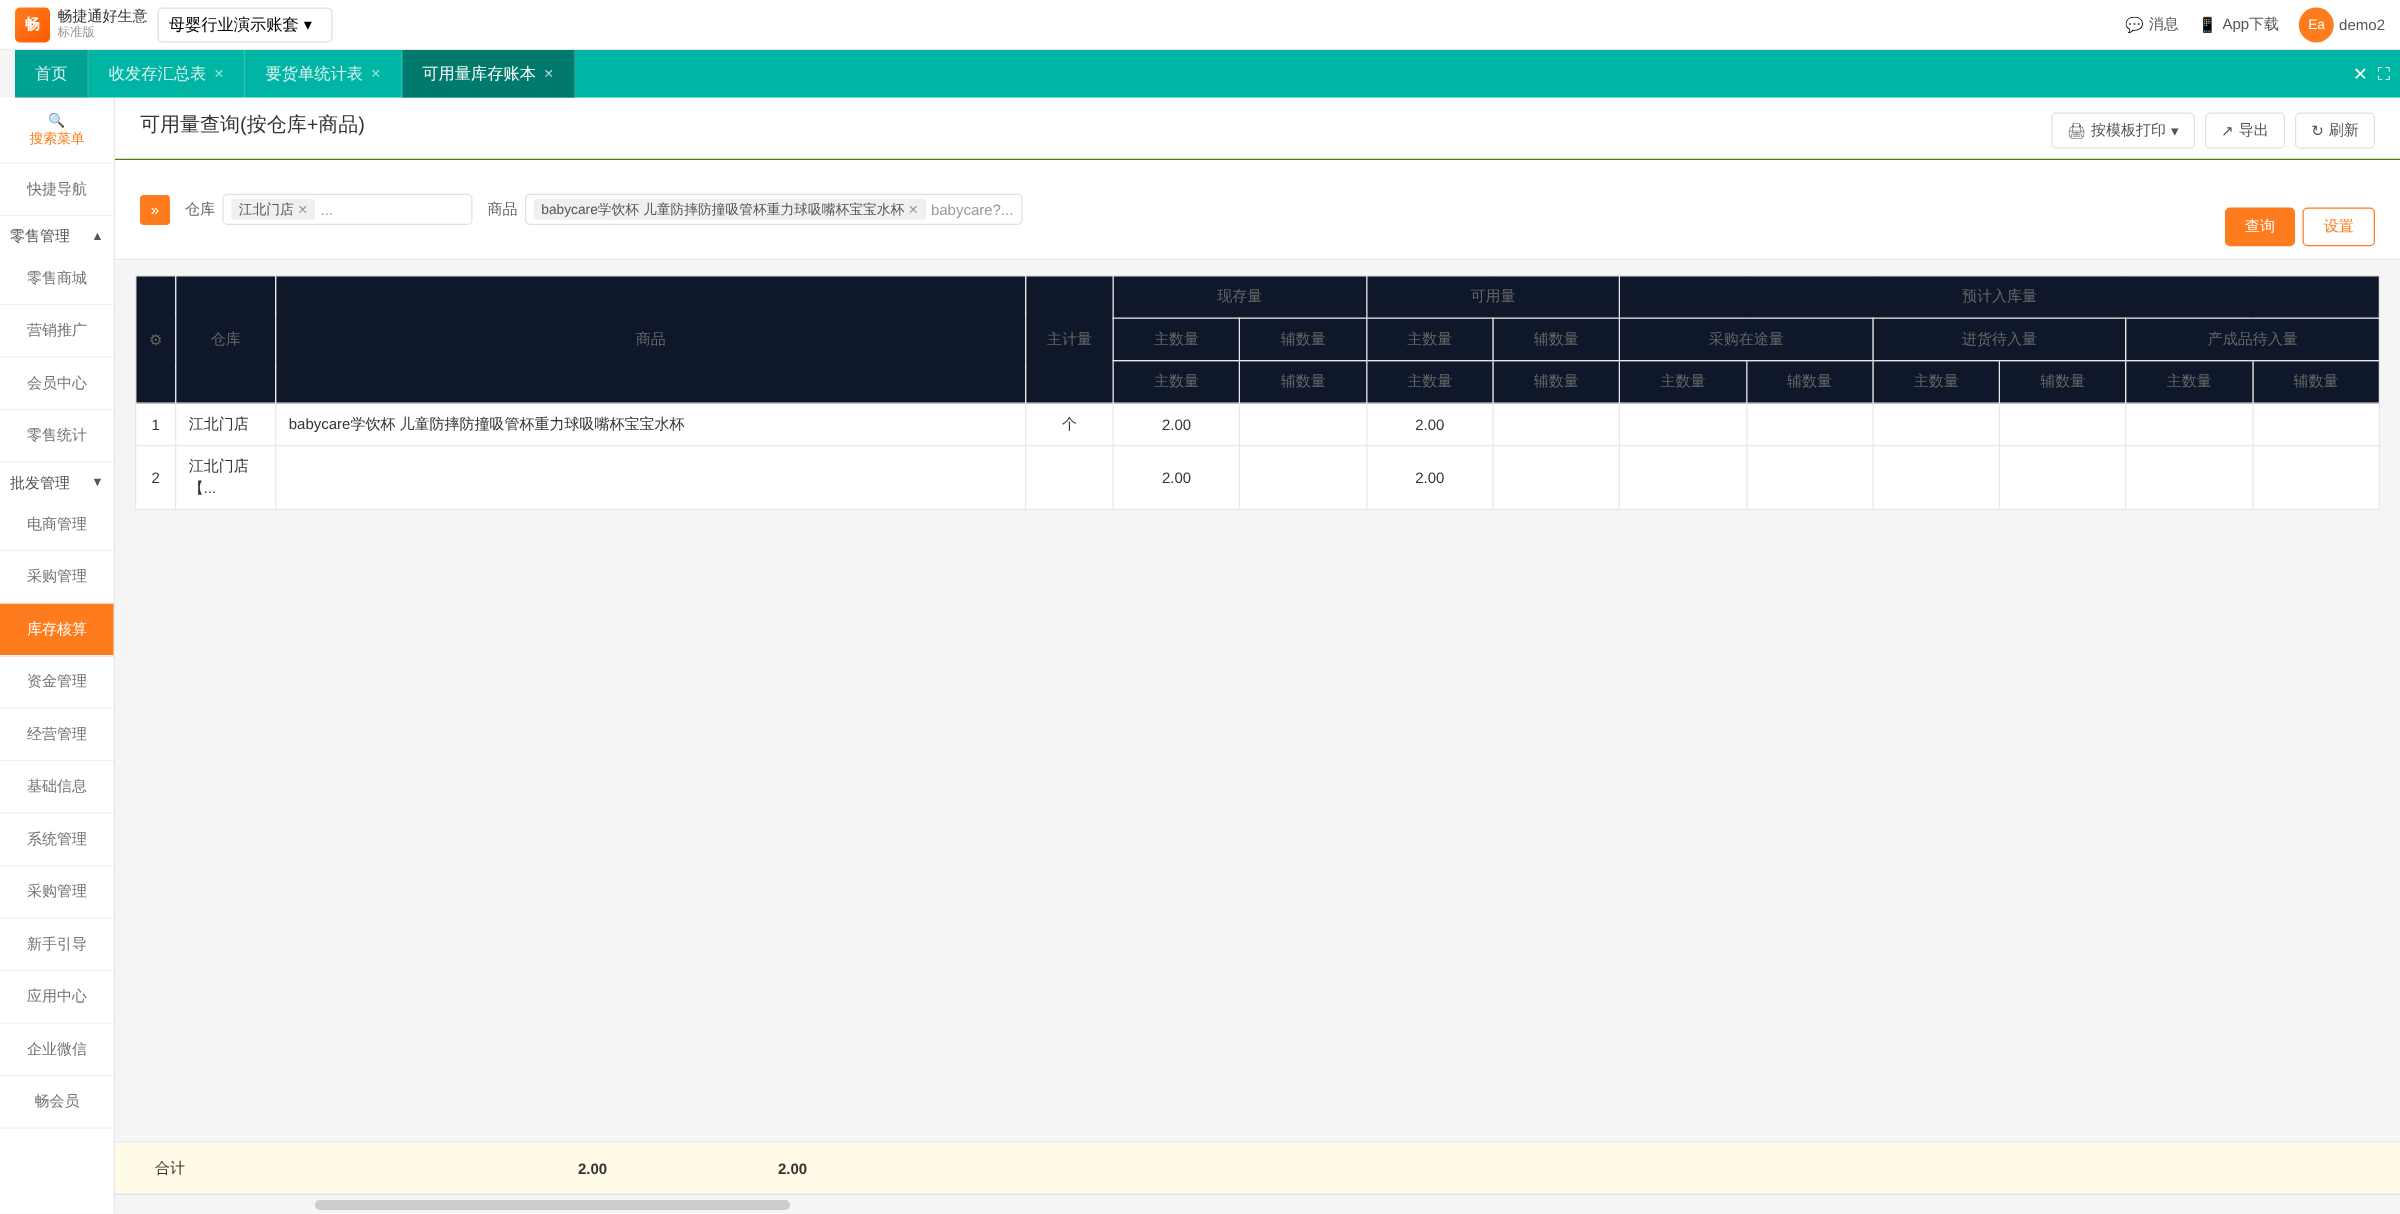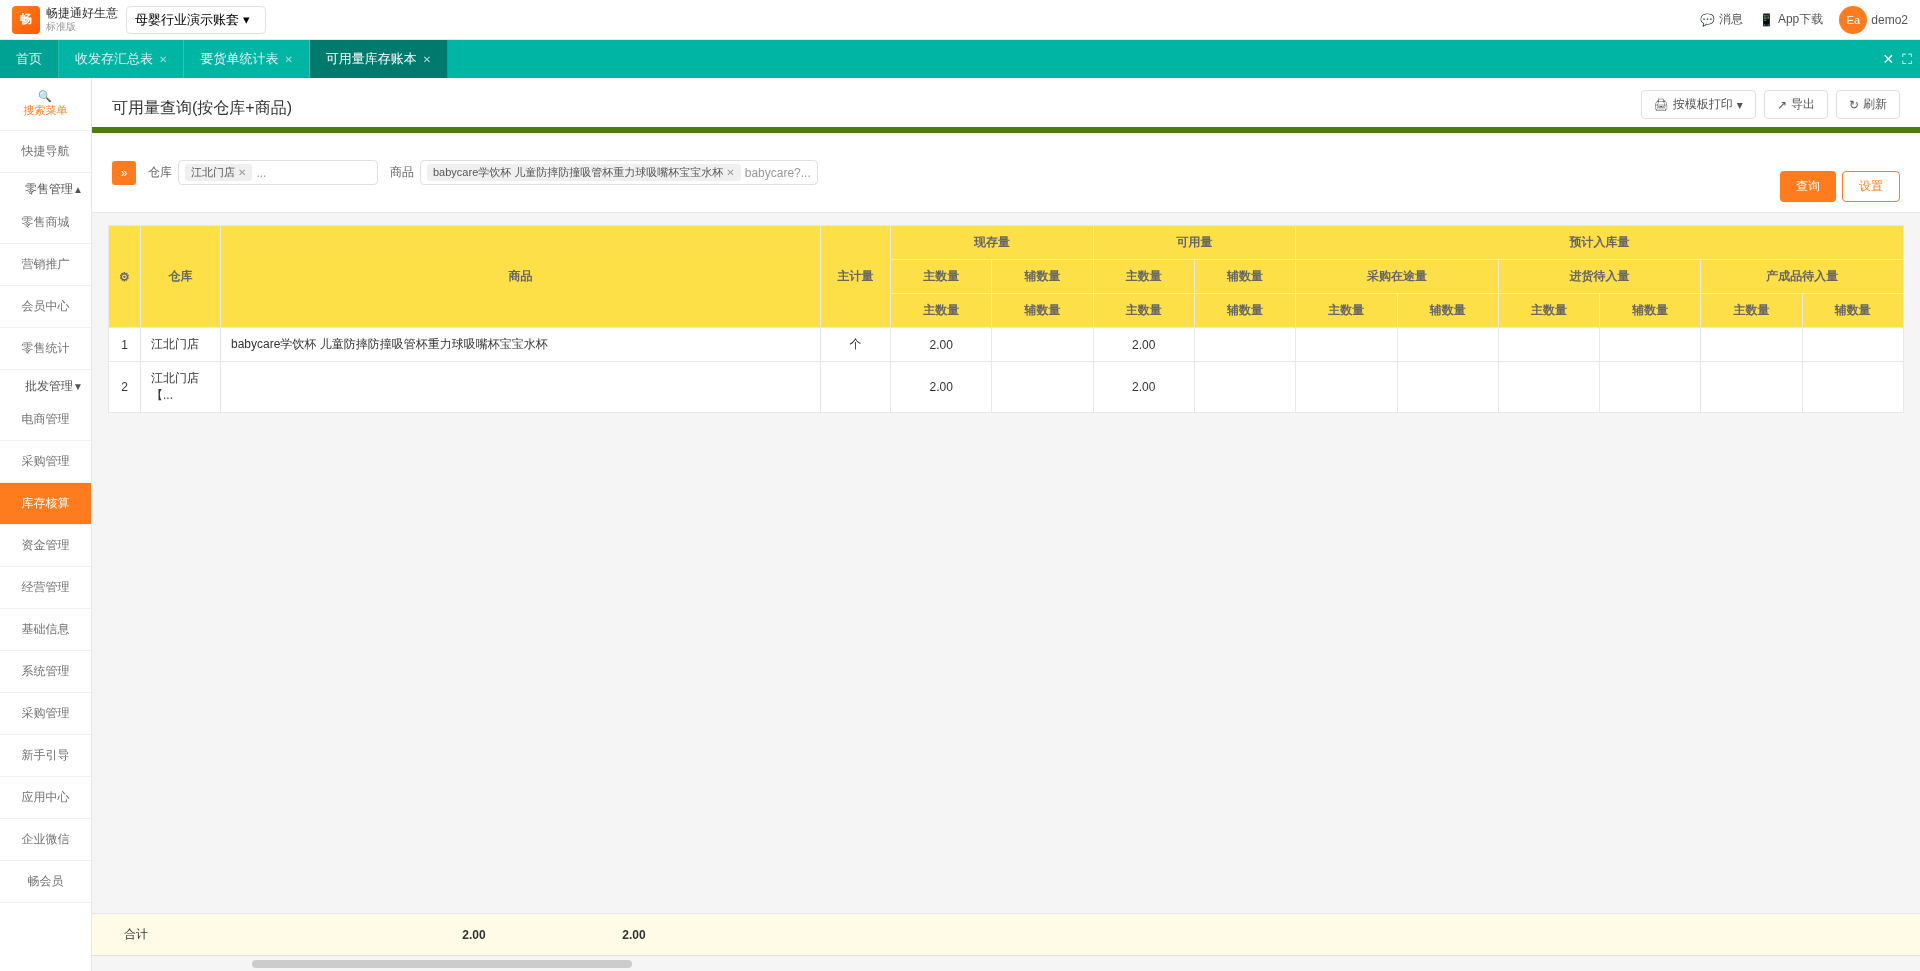--- a/index.html
+++ b/index.html
@@ -84,20 +84,21 @@
     }
 
     
     .nav-tabs {
       height: 38px;
       background: #00b5a4;
       display: flex;
       align-items: stretch;
       flex-shrink: 0;
       position: relative;
+      margin-left: 12px;
     }
     .nav-tab {
       display: flex;
       align-items: center;
       padding: 0 16px;
       cursor: pointer;
       color: rgba(255,255,255,0.85);
       font-size: 13px;
       gap: 6px;
       border-right: 1px solid rgba(255,255,255,0.2);
@@ -157,42 +158,42 @@
     .sidebar-item.search {
       color: #ff7c1e;
       font-size: 11px;
     }
     .sidebar-section {
       padding: 8px 8px 4px;
       color: #555;
       font-size: 12px;
       display: flex;
       align-items: center;
-      justify-content: flex-end;
+      justify-content: space-between;
       cursor: pointer;
     }
     .sidebar-section .arrow { font-size: 10px; }
 
     
     .content-area {
       flex: 1;
       display: flex;
       flex-direction: column;
       overflow: hidden;
       background: #f5f5f5;
     }
 
     
     .page-header {
       background: #fff;
       padding: 12px 20px 8px;
       display: flex;
-      align-items: flex-end;
+      align-items: flex-start;
       justify-content: space-between;
-      border-bottom: 6px solid #4d7c0f;
+      border-bottom: 1px solid #4d7c0f;
       flex-shrink: 0;
     }
     .page-title {
       font-size: 16px;
       color: #333;
       font-weight: 500;
     }
     .page-actions {
       display: flex;
       align-items: center;
@@ -316,23 +317,23 @@
       border: 1px solid #e8e8e8;
     }
     .data-table th, .data-table td {
       border: 1px solid #e8e8e8;
       padding: 8px 10px;
       text-align: center;
       font-size: 12px;
       color: #333;
     }
     .data-table thead tr th {
-      background: #fde047;
+      background: #0f172a;
       color: #666;
-      font-weight: 700;
+      font-weight: 400;
     }
     .data-table .warehouse-col {
       text-align: left;
     }
     .data-table .product-col {
       text-align: left;
     }
 
     
     .summary-bar {

